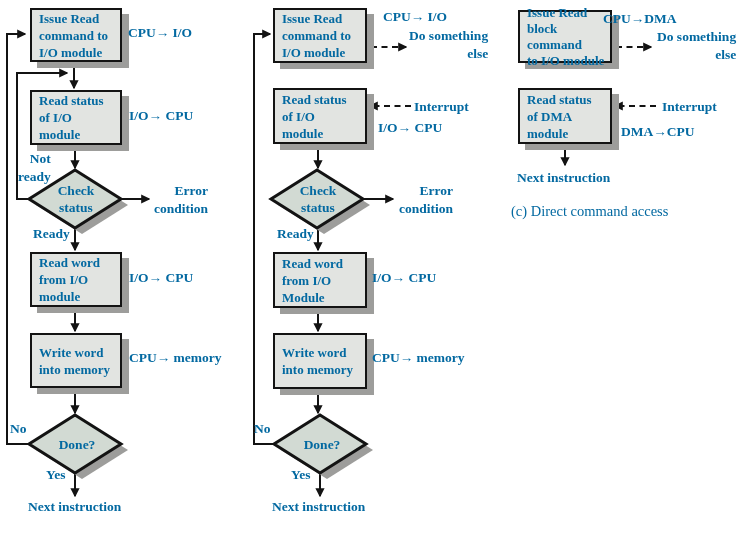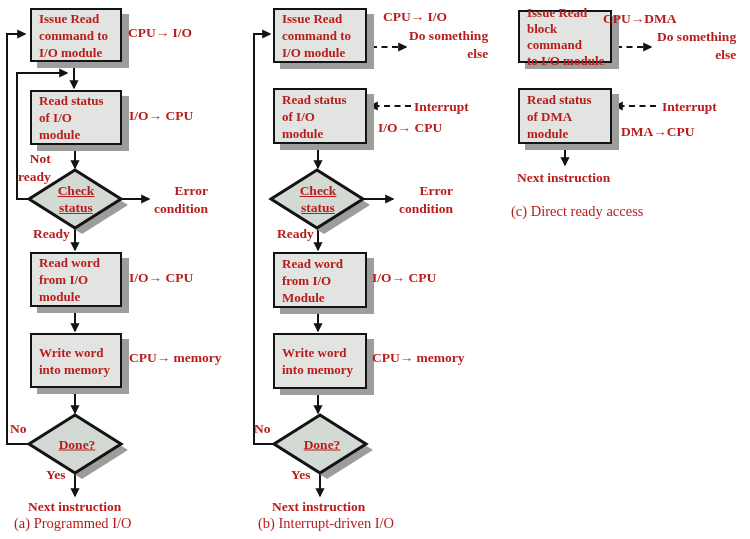--- a/index.html
+++ b/index.html
@@ -1,34 +1,34 @@
 <!DOCTYPE html>
 <html><head>
 <meta charset="utf-8">
 <style>
   html,body { margin:0; padding:0; background:#ffffff; }
   #stage {
     position:relative; width:750px; height:539px; background:#ffffff;
-    font-family:"Liberation Serif","DejaVu Serif",serif; color:#b91c1c; overflow:hidden;
+    font-family:"Liberation Serif","DejaVu Serif",serif; color:#0369a1; overflow:hidden;
   }
   #wires { position:absolute; left:0; top:0; }
   .box {
     position:absolute; background:#e2e4e1; border:2px solid #131313;
     box-shadow:7px 6px 0 #9d9d9b; box-sizing:border-box;
     display:flex; align-items:center; padding-left:7px;
     font-weight:bold; font-size:13px; line-height:17px; white-space:pre-line;
   }
   .lbl {
     position:absolute; font-weight:bold; font-size:13.5px; line-height:18px;
     white-space:pre-line;
     text-align:right;
   }
   .dtext {
     position:absolute; font-weight:bold; font-size:13.5px; line-height:17px;
-    text-align:center; white-space:pre-line; transform:translate(-50%,-50%);text-decoration:underline;
+    text-align:center; white-space:pre-line; transform:translate(-50%,-50%);
   }
   .cap { position:absolute; font-size:14.5px; font-weight:normal; white-space:pre; }
 </style>
 </head>
 <body>
 
 <div id="stage">
 
   <svg id="wires" width="750" height="539" viewBox="0 0 750 539">
     <defs>
@@ -91,21 +91,20 @@
   <div class="lbl" style="left:18px; top:150px;">Not
 ready</div>
   <div class="lbl" style="left:154px; top:182px;">Error
 condition</div>
   <div class="lbl" style="left:33px; top:225px;">Ready</div>
   <div class="lbl" style="left:129px; top:269px;">I/O→ CPU</div>
   <div class="lbl" style="left:129px; top:349px;">CPU→ memory</div>
   <div class="lbl" style="left:10px; top:420px;">No</div>
   <div class="lbl" style="left:46px; top:466px;">Yes</div>
   <div class="lbl" style="left:28px; top:498px;">Next instruction</div>
-  <div class="cap" style="left:14px; top:515px;">(a) Programmed I/O</div>
 
   <div class="box" style="left:273px; top:8px; width:94px; height:55px;">Issue Read
 command to
 I/O module</div>
   <div class="box" style="left:273px; top:88px; width:94px; height:56px;">Read status
 of I/O
 module</div>
   <div class="box" style="left:273px; top:252px; width:94px; height:56px;">Read word
 from I/O
 Module</div>
@@ -122,30 +121,29 @@
   <div class="lbl" style="left:414px; top:98px;">Interrupt</div>
   <div class="lbl" style="left:378px; top:119px;">I/O→ CPU</div>
   <div class="lbl" style="left:399px; top:182px;">Error
 condition</div>
   <div class="lbl" style="left:277px; top:225px;">Ready</div>
   <div class="lbl" style="left:372px; top:269px;">I/O→ CPU</div>
   <div class="lbl" style="left:372px; top:349px;">CPU→ memory</div>
   <div class="lbl" style="left:254px; top:420px;">No</div>
   <div class="lbl" style="left:291px; top:466px;">Yes</div>
   <div class="lbl" style="left:272px; top:498px;">Next instruction</div>
-  <div class="cap" style="left:258px; top:515px;">(b) Interrupt-driven I/O</div>
 
   <div class="box" style="left:518px; top:10px; width:94px; height:53px; line-height:16px;">Issue Read
 block command
 to I/O module</div>
   <div class="box" style="left:518px; top:88px; width:94px; height:56px;">Read status
 of DMA
 module</div>
 
   <div class="lbl" style="left:603px; top:10px;">CPU→DMA</div>
   <div class="lbl" style="left:657px; top:28px;">Do something
 else</div>
   <div class="lbl" style="left:662px; top:98px;">Interrupt</div>
   <div class="lbl" style="left:621px; top:123px;">DMA→CPU</div>
   <div class="lbl" style="left:517px; top:169px;">Next instruction</div>
-  <div class="cap" style="left:511px; top:203px;">(c) Direct ready access</div>
+  <div class="cap" style="left:511px; top:203px;">(c) Direct command access</div>
 
 </div>
 
 </body></html>

